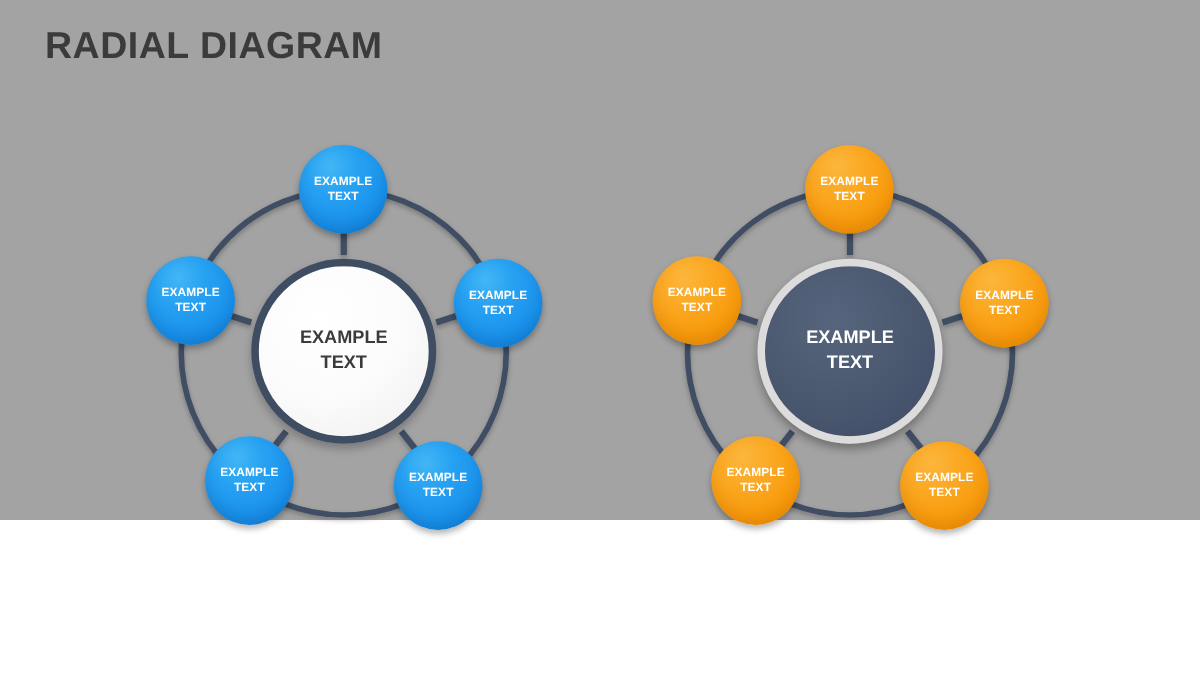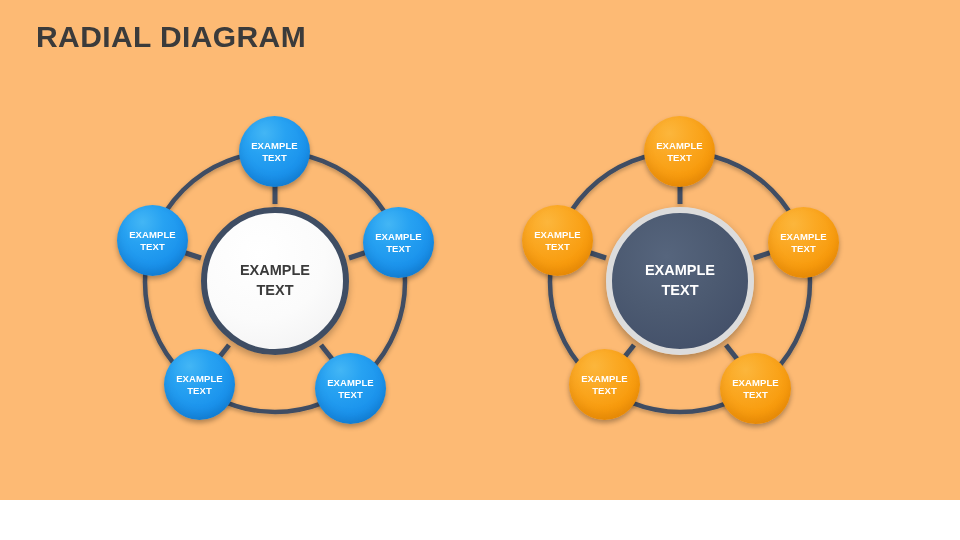--- a/index.html
+++ b/index.html
@@ -10,22 +10,22 @@
     width: 960px;
     height: 540px;
     background: #ffffff;
     font-family: "Liberation Sans", sans-serif;
     overflow: hidden;
     position: relative;
   }
   #slide {
     position: relative;
     width: 960px;
-    height: 500px;
-    background: #fdba74;
+    height: 416px;
+    background: #a3a3a3;
   }
   #page-title {
     position: absolute;
     left: 36px;
     top: 20px;
     font-size: 30px;
     font-weight: bold;
     color: #3b3b3b;
     letter-spacing: 0.4px;
     line-height: 1.1;

